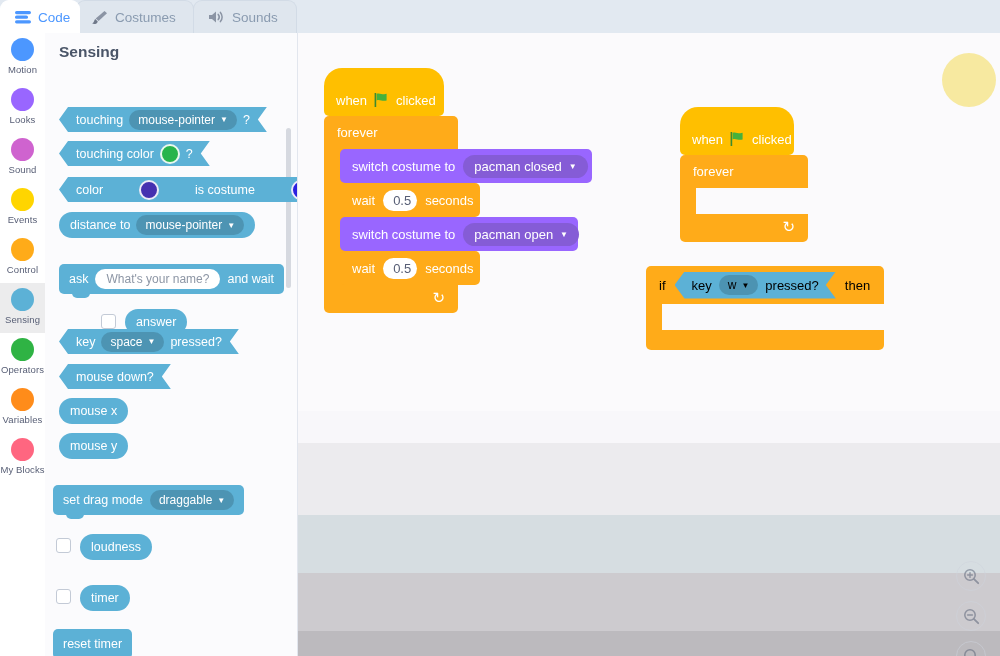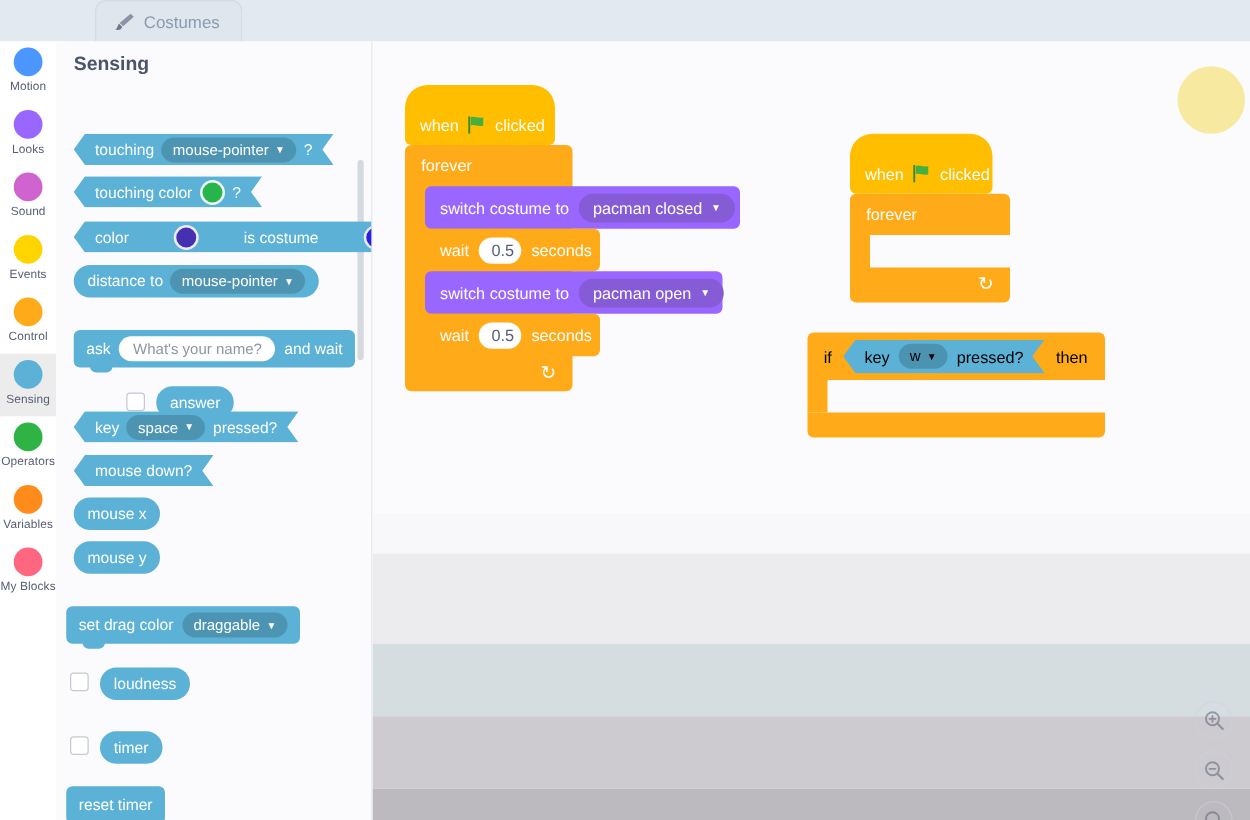--- a/index.html
+++ b/index.html
@@ -181,28 +181,48 @@
     opacity: .55; cursor: pointer;
   }
   .zc1 { top: 528px; } .zc2 { top: 568px; } .zc3 { top: 608px; }
 </style>
 </head>
 <body>
 
 <div class="app">
 
   <div class="tabbar">
+    <div class="tab active tab-code">
+      <span class="ic">
+          <svg width="16" height="14" viewBox="0 0 16 14">
+        <rect x="0" y="1" width="16" height="3.2" rx="1.6" fill="#4c97ff"></rect>
+        <rect x="0" y="5.6" width="13" height="3.2" rx="1.6" fill="#4c97ff"></rect>
+        <rect x="0" y="10.2" width="16" height="3.2" rx="1.6" fill="#4c97ff"></rect>
+      </svg>
+        </span>
+      <span>Code</span>
+    </div>
     <div class="tab tab-costum">
       <span class="ic">
           <svg width="17" height="15" viewBox="0 0 17 15">
         <path d="M13.5 1 L16 3.3 L7.6 11 L4.7 8.4 Z" fill="#8b94a4"></path>
         <path d="M4.2 9 C3 10 3.4 12.4 1.2 13.6 C3.6 14.6 6.4 13.6 6.8 11.4 Z" fill="#6f7889"></path>
       </svg>
         </span>
       <span>Costumes</span>
+    </div>
+    <div class="tab tab-sounds">
+      <span class="ic">
+          <svg width="17" height="14" viewBox="0 0 17 14">
+        <path d="M1 5 H4 L8 1.4 V12.6 L4 9 H1 Z" fill="#8b94a4"></path>
+        <path d="M10.2 4.4 a4 4 0 0 1 0 5.2" stroke="#8b94a4" stroke-width="1.5" fill="none" stroke-linecap="round"></path>
+        <path d="M12.4 2.4 a7 7 0 0 1 0 9.2" stroke="#8b94a4" stroke-width="1.5" fill="none" stroke-linecap="round"></path>
+      </svg>
+        </span>
+      <span>Sounds</span>
     </div>
   </div>
 
   <div class="cats">
     <div class="cat">
       <div class="dot" style="background:#4C97FF"></div>
       <div class="nm">Motion</div>
     </div>
     <div class="cat">
       <div class="dot" style="background:#9966FF"></div>
@@ -299,21 +319,21 @@
 
     <div class="blk rep" style="left:14px; top:365px;text-align:center;">
       <span>mouse x</span>
     </div>
 
     <div class="blk rep" style="left:14px; top:400px;">
       <span>mouse y</span>
     </div>
 
     <div class="blk stack" style="left:8px; top:452px;">
-      <span>set drag color</span>
+      <span>set drag mode</span>
       <span class="inp-drop">
         <span>draggable</span>
         <span class="caret">▼</span>
       </span>
     </div>
 
     <div class="chk" style="left:11px; top:505px;"></div>
     <div class="blk rep" style="left:35px; top:501px;">
       <span>loudness</span>
     </div>

